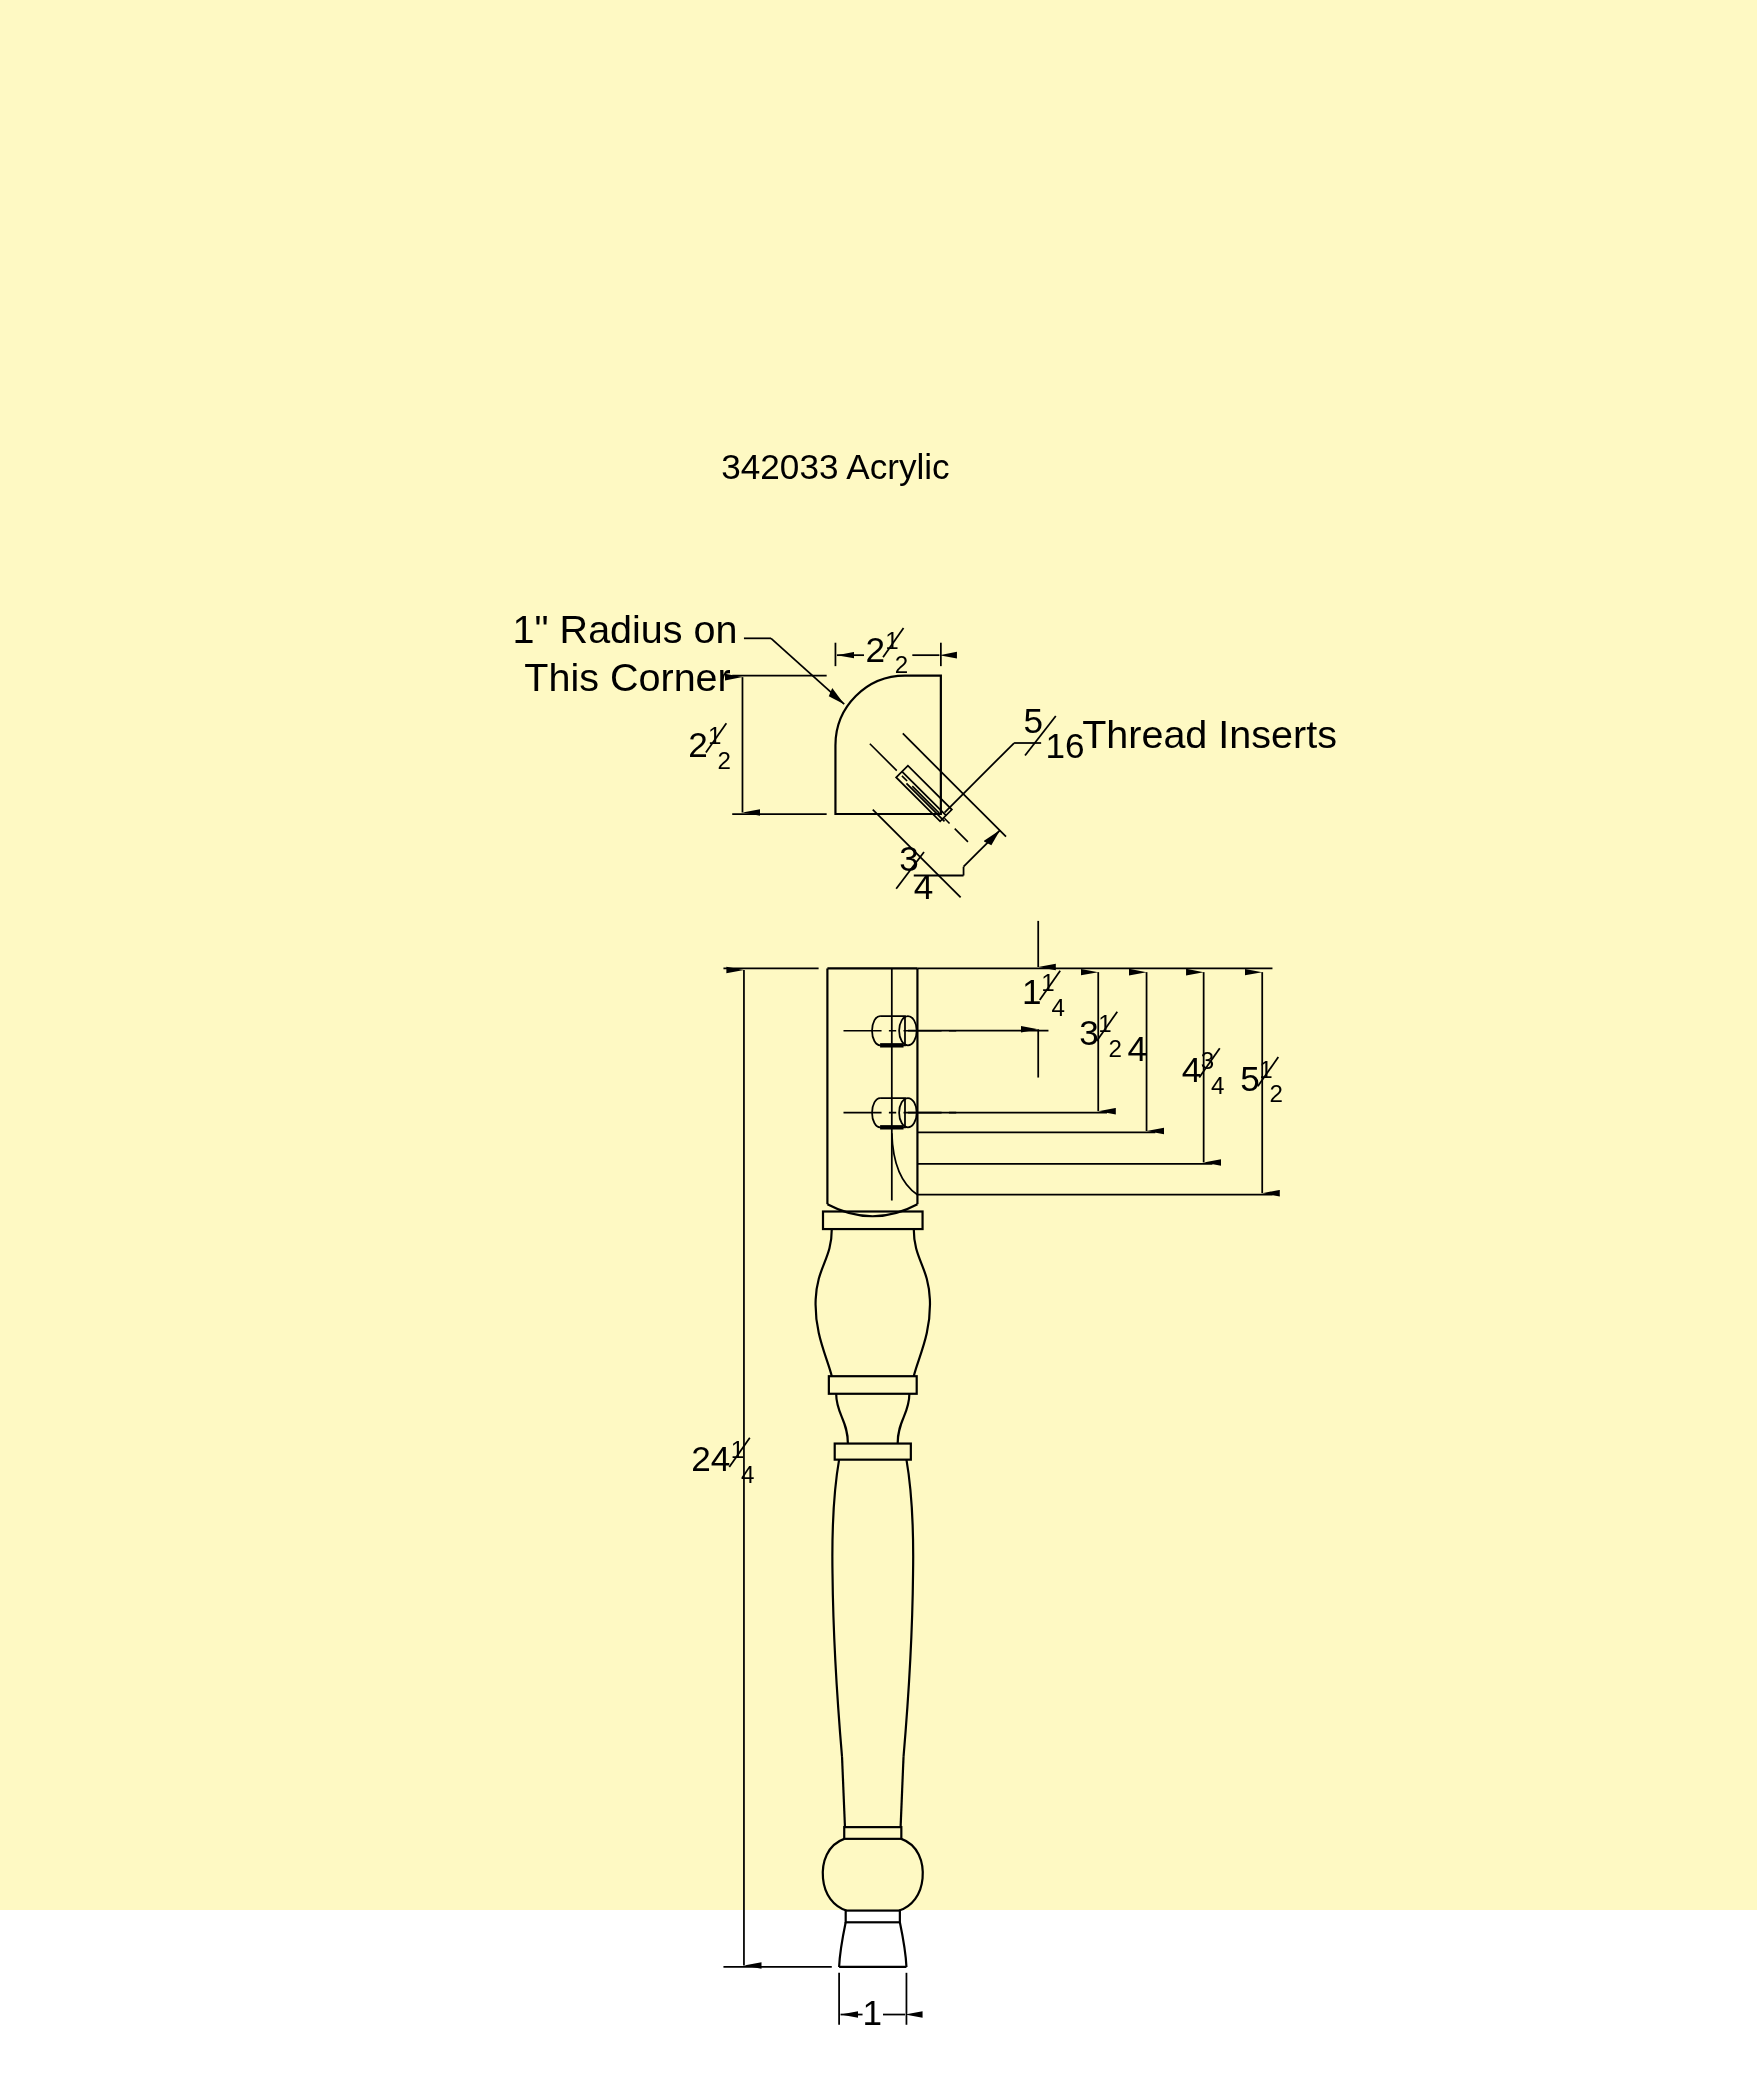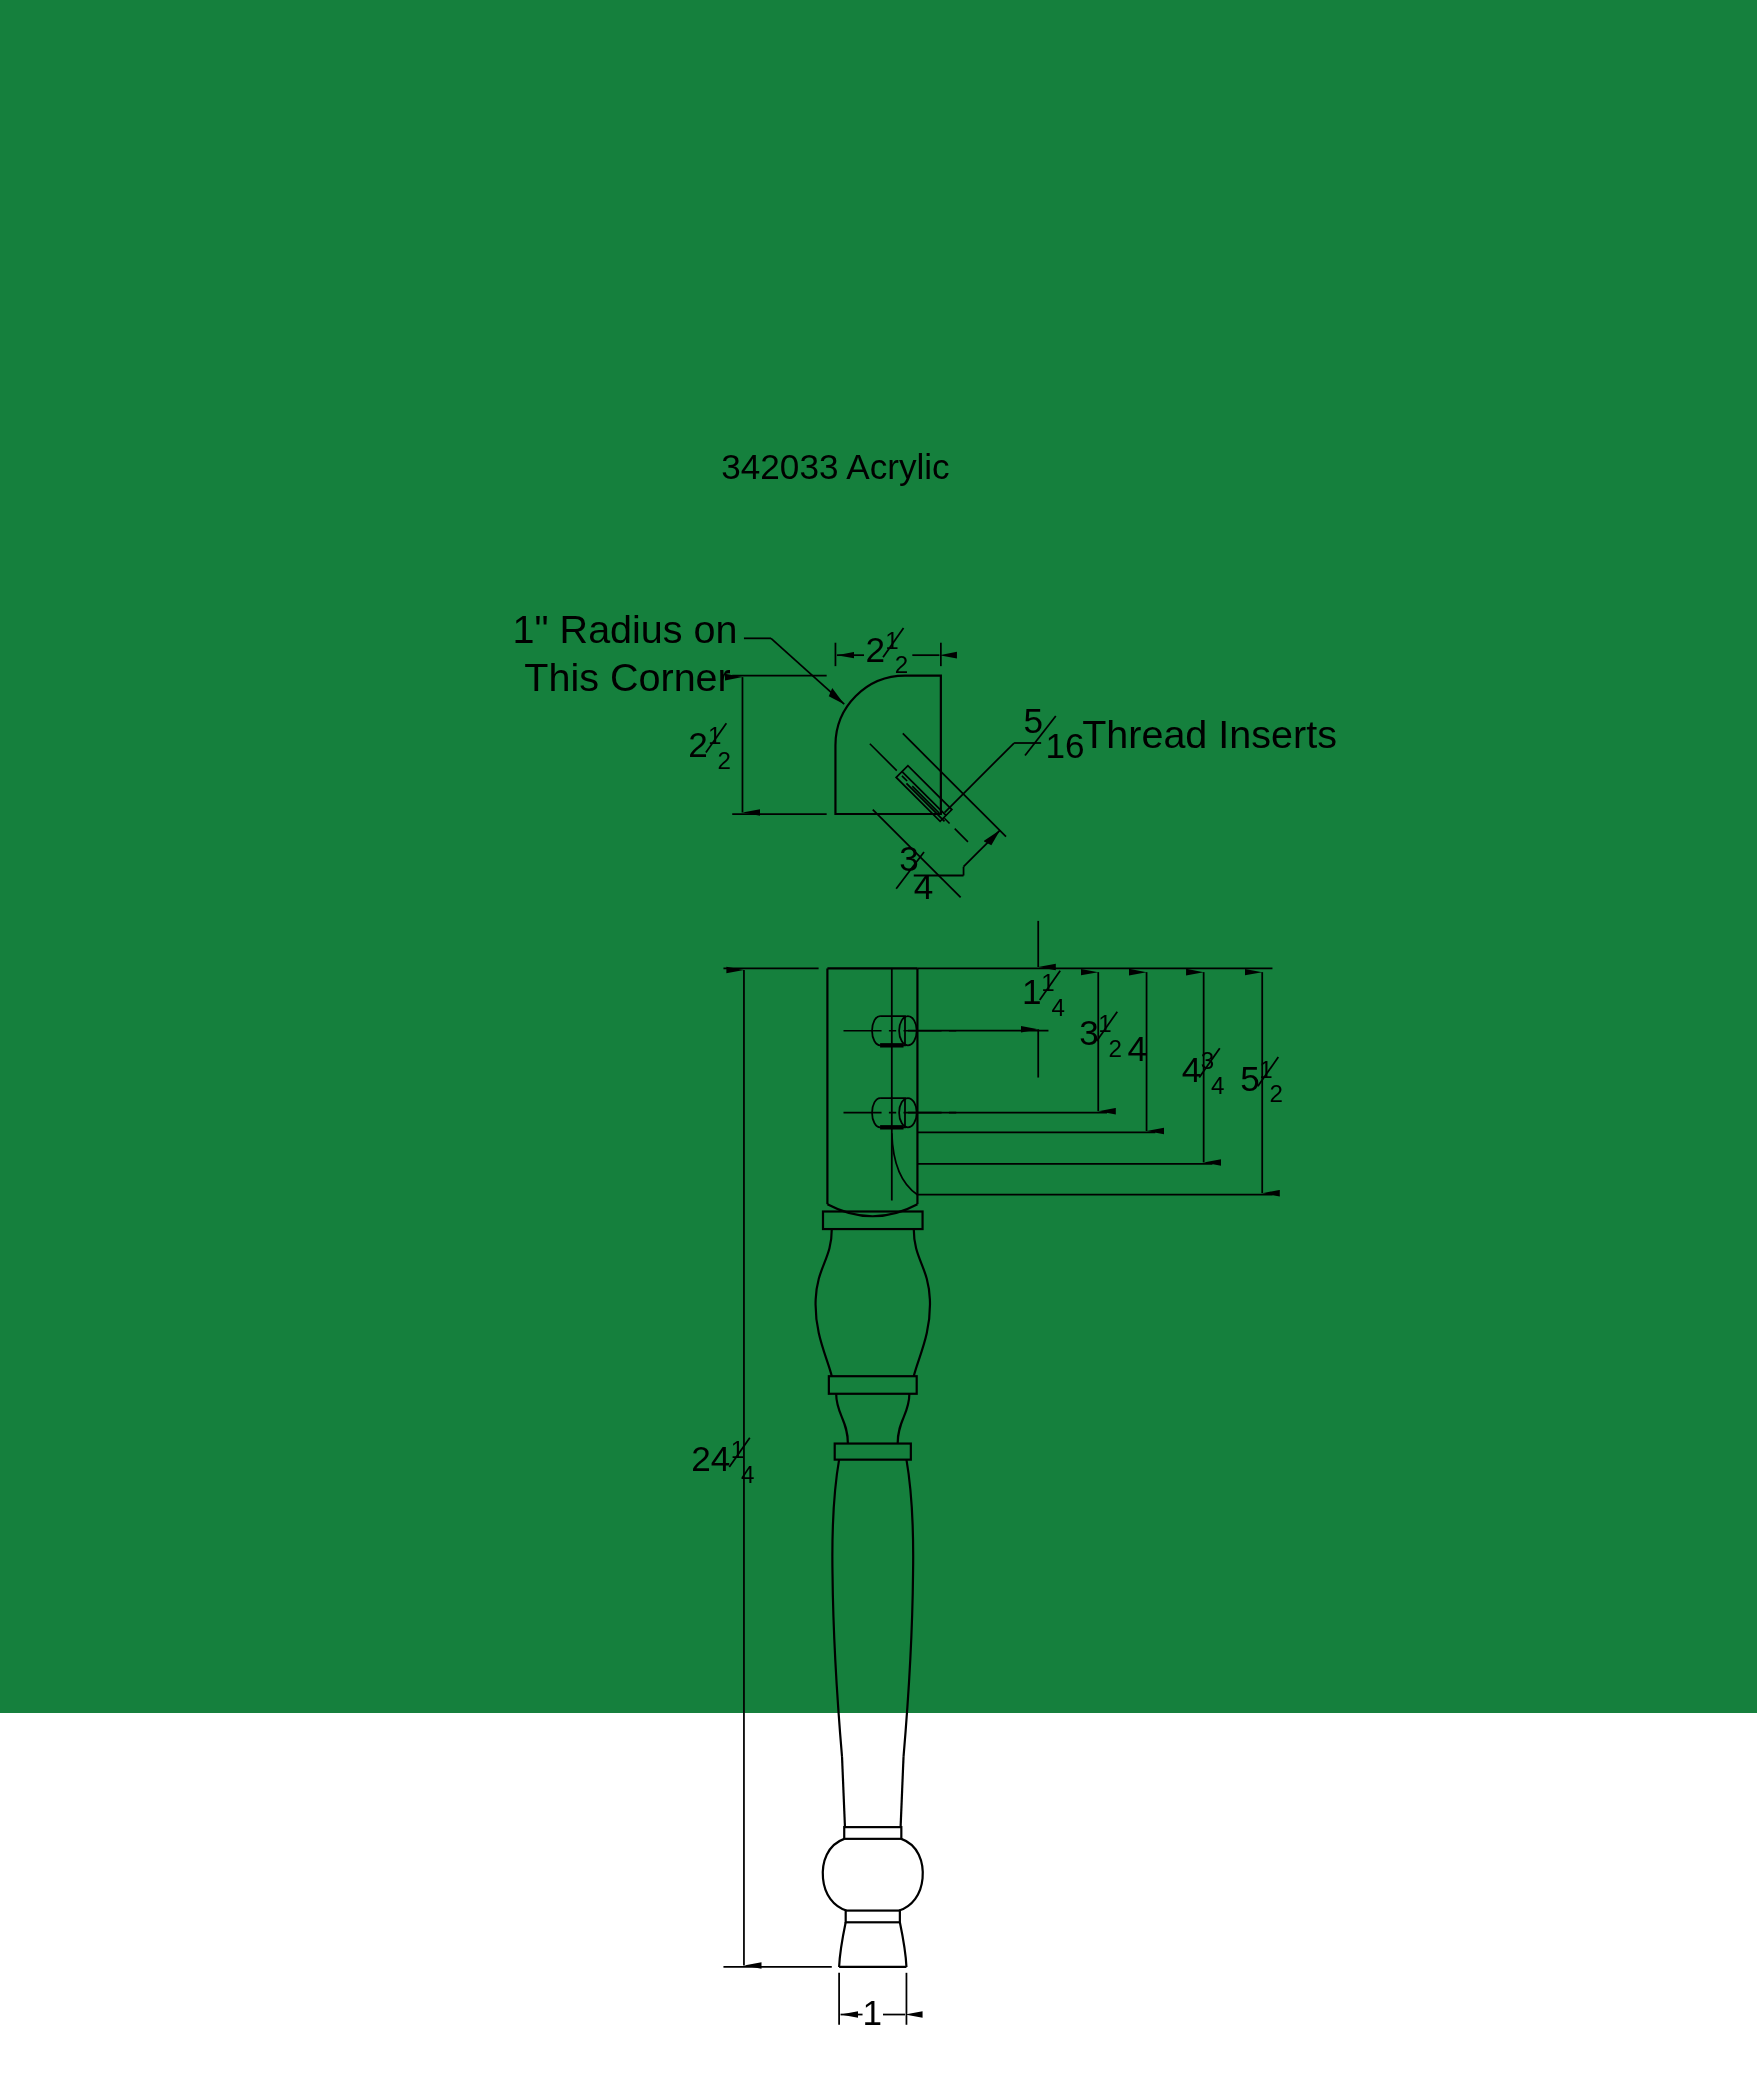--- a/index.html
+++ b/index.html
@@ -10,22 +10,22 @@
   body {
     width: 1758px;
     height: 2087px;
     font-family: "Liberation Sans", sans-serif;
     color: #000000;
     overflow: hidden;
   }
   #drawing-root {
     position: relative;
     width: 1758px;
-    height: 1713px;
-    background: #15803d;
+    height: 1910px;
+    background: #fef9c3;
   }
   svg#cad {
     position: absolute;
     top: 0;
     left: 0;
     width: 1758px;
     height: 2087px;
     display: block;
   }
   .ln {

